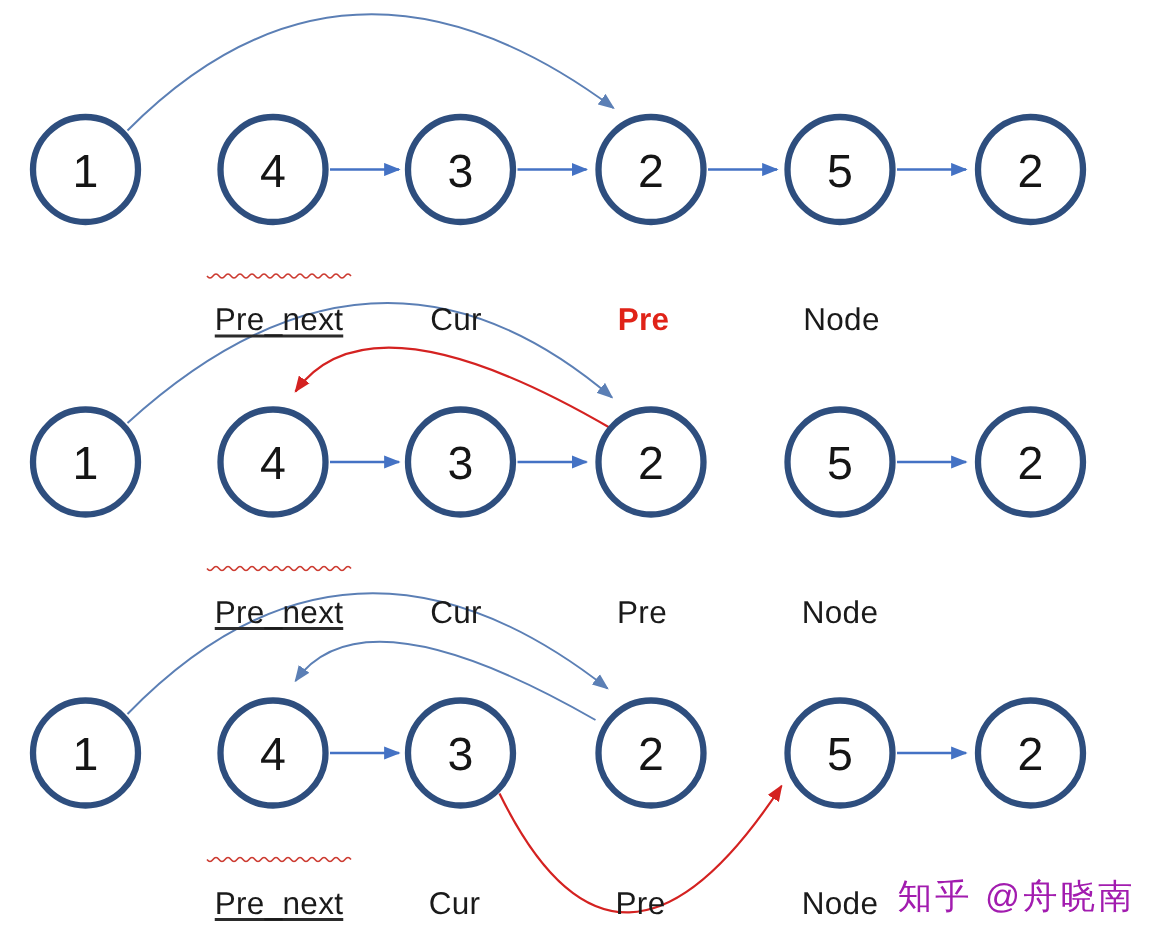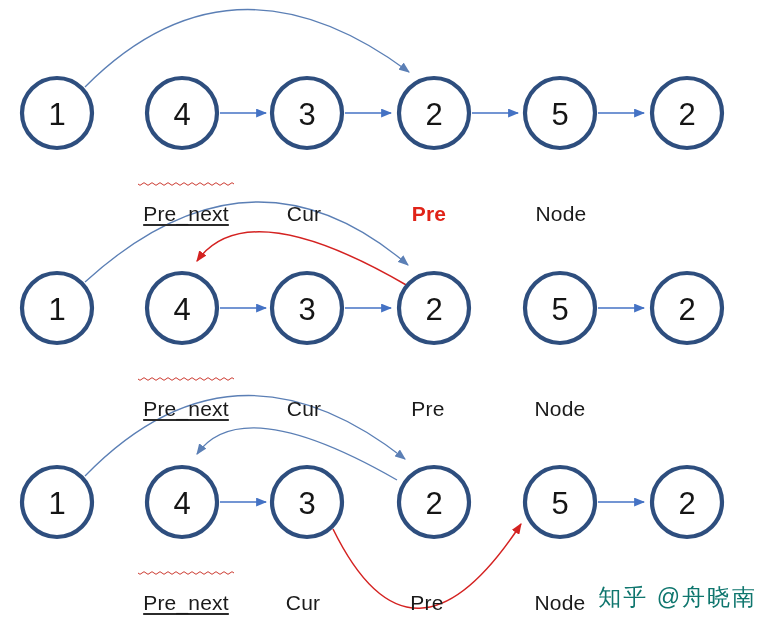--- a/index.html
+++ b/index.html
@@ -138,14 +138,14 @@
       <div class="lbl" style="left: 561px; top: 154px;">Node</div>
       <div class="lbl underline" style="left: 186px; top: 349px;">Pre_next</div>
       <div class="lbl" style="left: 304px; top: 349px;">Cur</div>
       <div class="lbl" style="left: 428px; top: 349px;">Pre</div>
       <div class="lbl" style="left: 560px; top: 349px;">Node</div>
       <div class="lbl underline" style="left: 186px; top: 543px;">Pre_next</div>
       <div class="lbl" style="left: 303px; top: 543px;">Cur</div>
       <div class="lbl" style="left: 427px; top: 543px;">Pre</div>
       <div class="lbl" style="left: 560px; top: 543px;">Node</div>
     </div>
-  <div class="watermark" style="color: #0f766e;">知乎 @舟晓南</div>
+  <div class="watermark" style="color: #a21caf;">知乎 @舟晓南</div>
 </div>
 
 </body></html>

